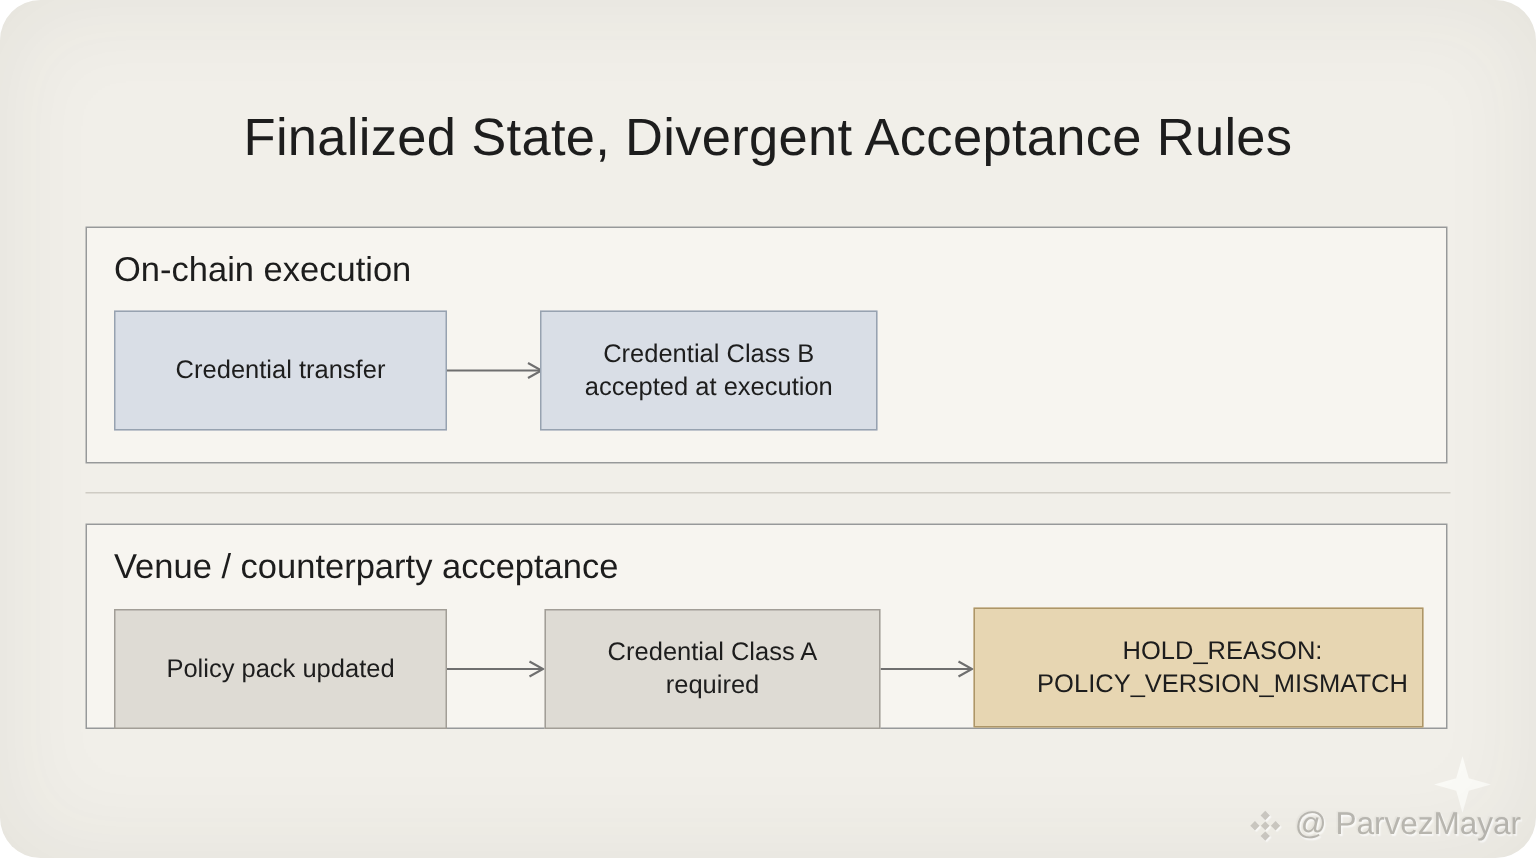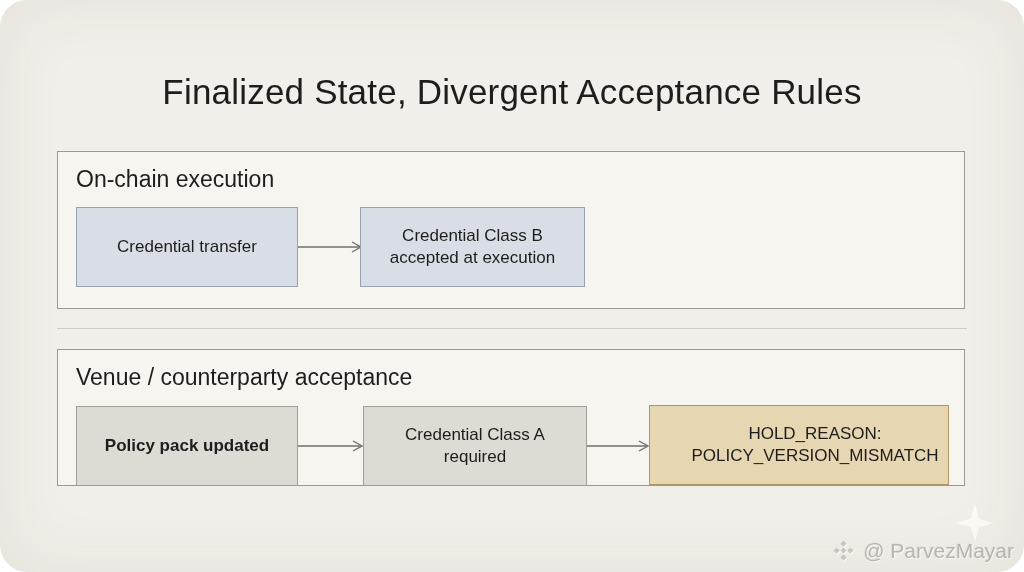--- a/index.html
+++ b/index.html
@@ -36,34 +36,34 @@
     display:flex; align-items:center; justify-content:center;
     text-align:center; font-size:17px; line-height:1.32;
     color: var(--text-dark, #1d1d1d);
     white-space:pre-line; border:1px solid #999;
   }
   .box.blue { background: var(--box-blue-bg, #d9dee6); border-color: var(--box-blue-border, #97a2b0); }
   .box.gray { background: var(--box-gray-bg, #dedbd4); border-color: var(--box-gray-border, #a29e97); }
   .box.tan  { background: var(--box-tan-bg, #e7d6b2);  border-color: var(--box-tan-border, #ad9668); padding-left: 32px; }
   .box-a { left:18px;  top:55px; width:222px; height:80px; }
   .box-b { left:302px; top:55px; width:225px; height:80px; }
-  .box-c { left:18px;  top:56px; width:222px; height:80px;font-weight:bold; }
+  .box-c { left:18px;  top:56px; width:222px; height:80px; }
   .box-d { left:305px; top:56px; width:224px; height:80px;text-align:center; }
   .box-e { left:591px; top:55px; width:300px; height:80px; }
   .arrow { position:absolute; }
   .arrow-1 { left:240px; top:89px; }
   .arrow-2 { left:240px; top:90px; }
   .arrow-3 { left:529px; top:90px; }
   .divider {
     position:absolute; left:57px; top:328px; width:910px; height:1px;
     background: var(--divider, #cfccc4);
   }
   .watermark {
     position:absolute; right:10px; bottom:9px;
-    display:flex; align-items:center; gap:7px;
+    display:flex; align-items:flex-start; gap:7px;
     color: var(--watermark-text, #bab8b2);
     font-size:21px;
     text-shadow: 1px 1px 1px rgba(255,255,255,0.9), -1px -1px 1px rgba(0,0,0,0.04);
   }
   .wm-logo { filter: drop-shadow(1px 1px 0 rgba(255,255,255,0.85)); }
   .sparkle {
     position:absolute; left:956px; top:504px; width:38px; height:38px;
     background:#fdfdfa; opacity:0.85; filter: blur(0.6px);
     clip-path: polygon(50% 0%, 61% 39%, 100% 50%, 61% 61%, 50% 100%, 39% 61%, 0% 50%, 39% 39%);
   }

